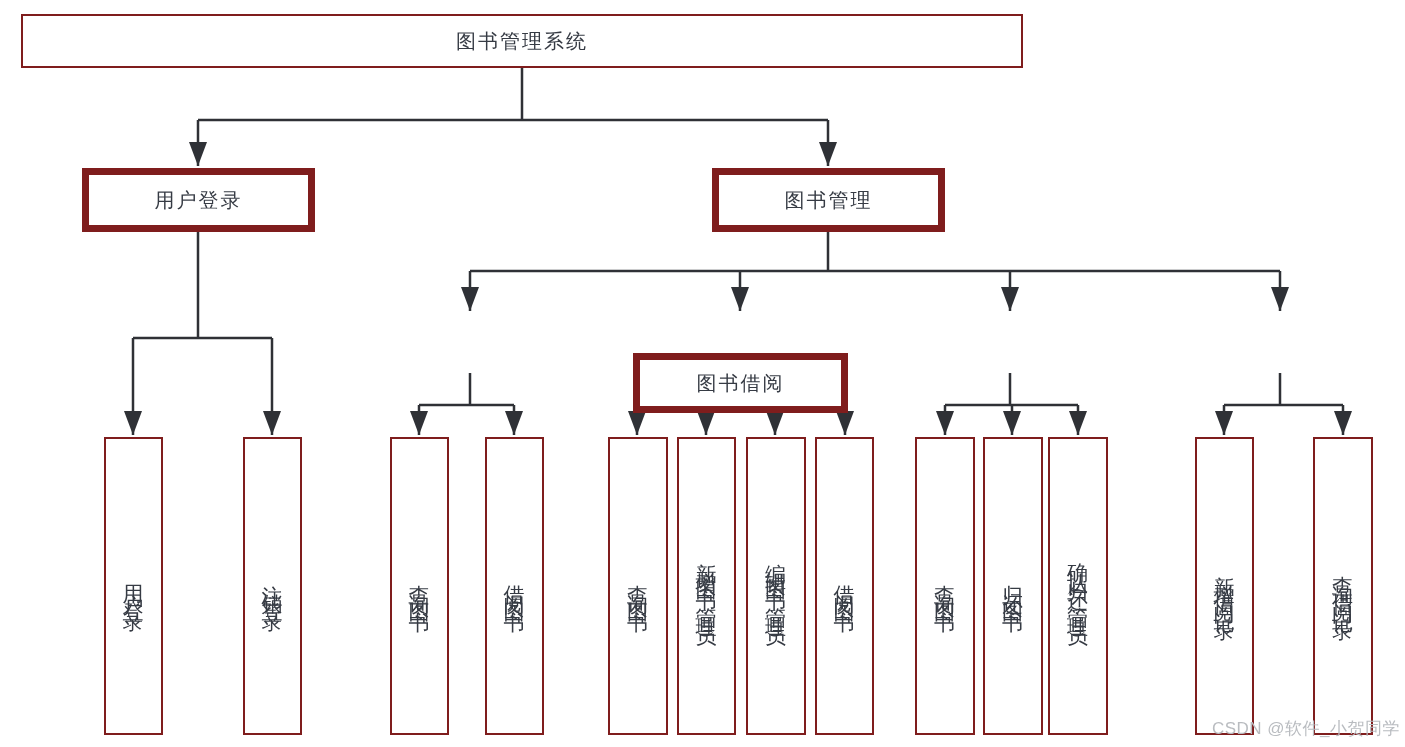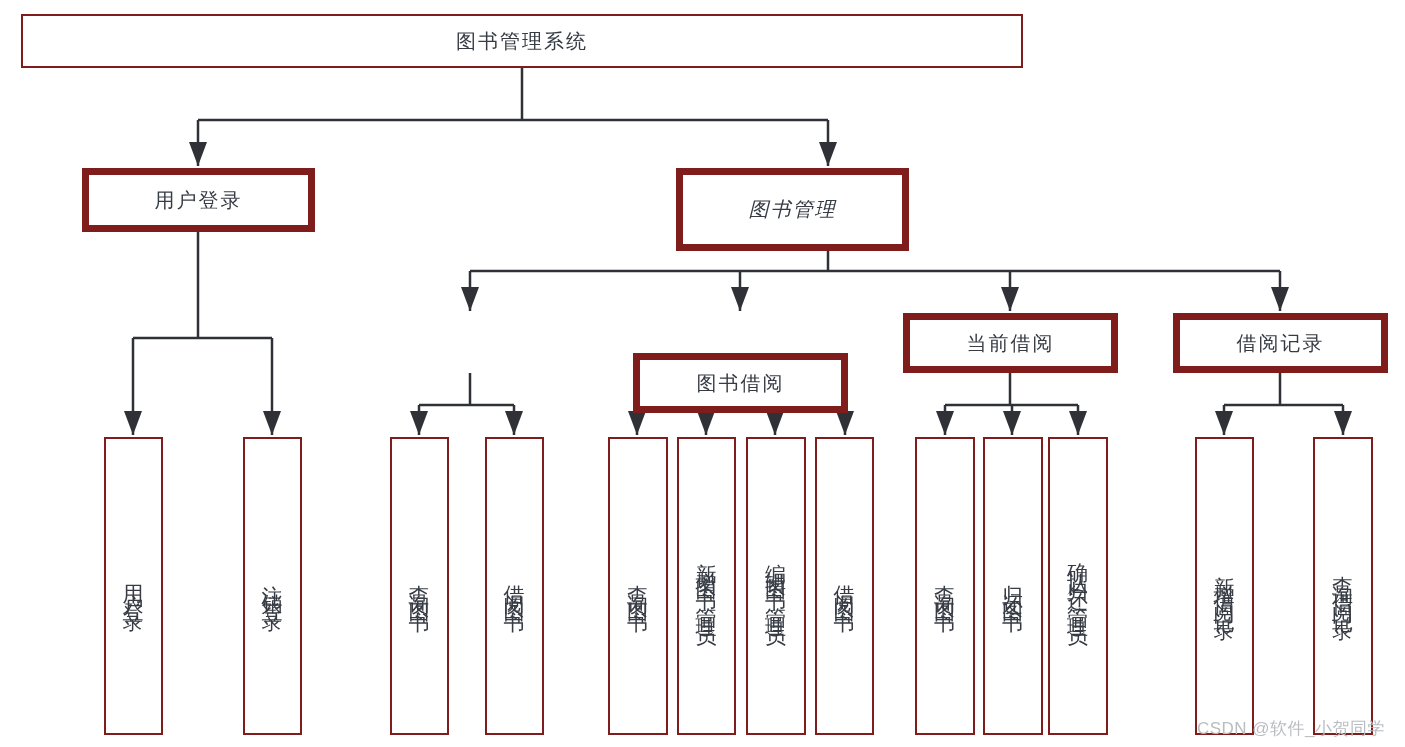--- a/index.html
+++ b/index.html
@@ -44,21 +44,21 @@
   .vnode .vtext {
     writing-mode: vertical-rl;
     text-orientation: mixed;
     font-size: 21px;
     line-height: 1;
     letter-spacing: 9px;
     color: #363b44;
   }
   .watermark {
     position: absolute;
-    right: 20px;
+    right: 5px;
     bottom: 7px;
     font-size: 17px;
     color: #b9bcc0;
     letter-spacing: 0.5px;
     white-space: nowrap;
     z-index: 5;
   }
 </style>
 </head>
 <body>
@@ -104,25 +104,23 @@
 
       <path d="M1280,373 V405 M1224,405 H1343"></path>
       <line x1="1224" y1="405" x2="1224" y2="435" marker-end="url(#arrow)"></line>
       <line x1="1343" y1="405" x2="1343" y2="435" marker-end="url(#arrow)"></line>
     </g>
   </svg>
 
   <div class="node hnode root-node" style="left:21px; top:14px; width:1002px; height:54px;">图书管理系统</div>
 
   <div class="node hnode" style="left:82px; top:168px; width:233px; height:64px;">用户登录</div>
-  <div class="node hnode" style="left:676px; top:168px; width:233px; height:83px;font-style:italic;">图书管理</div>
+  <div class="node hnode" style="left:712px; top:168px; width:233px; height:64px;">图书管理</div>
 
   <div class="node hnode" style="left:633px; top:313px; width:215px; height:60px;margin-top:40px;">图书借阅</div>
-  <div class="node hnode" style="left:903px; top:313px; width:215px; height:60px;">当前借阅</div>
-  <div class="node hnode" style="left:1173px; top:313px; width:215px; height:60px;">借阅记录</div>
 
   <div class="node vnode" style="left:104px; top:437px; width:59px; height:298px;">
     <span class="vtext">用户登录</span>
   </div>
   <div class="node vnode" style="left:243px; top:437px; width:59px; height:298px;">
     <span class="vtext">注销登录</span>
   </div>
 
   <div class="node vnode" style="left:390px; top:437px; width:59px; height:298px;">
     <span class="vtext">查询图书</span>

